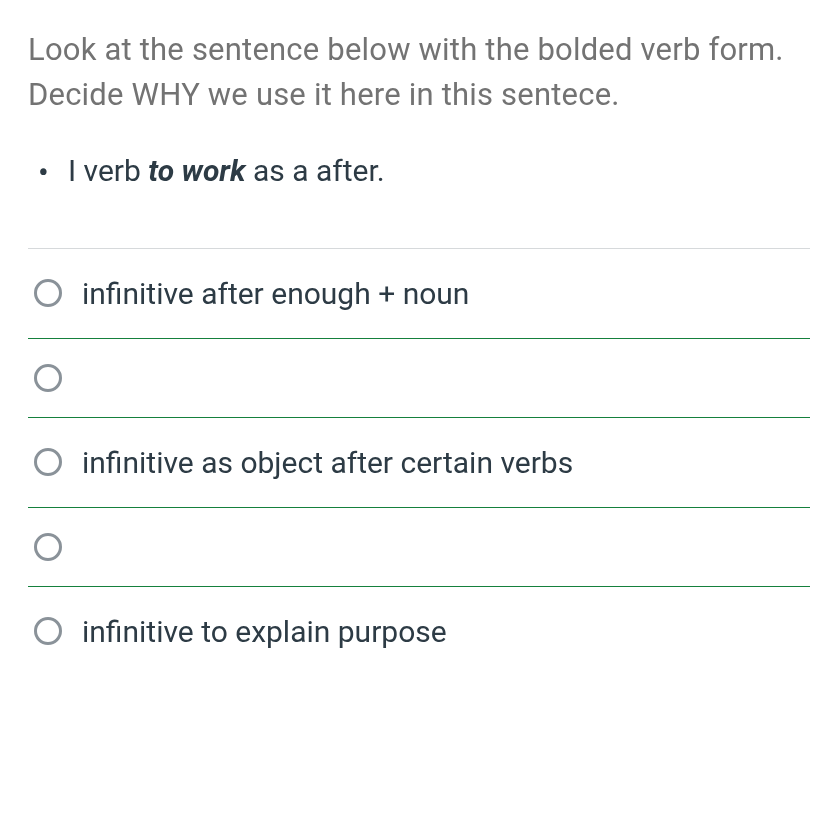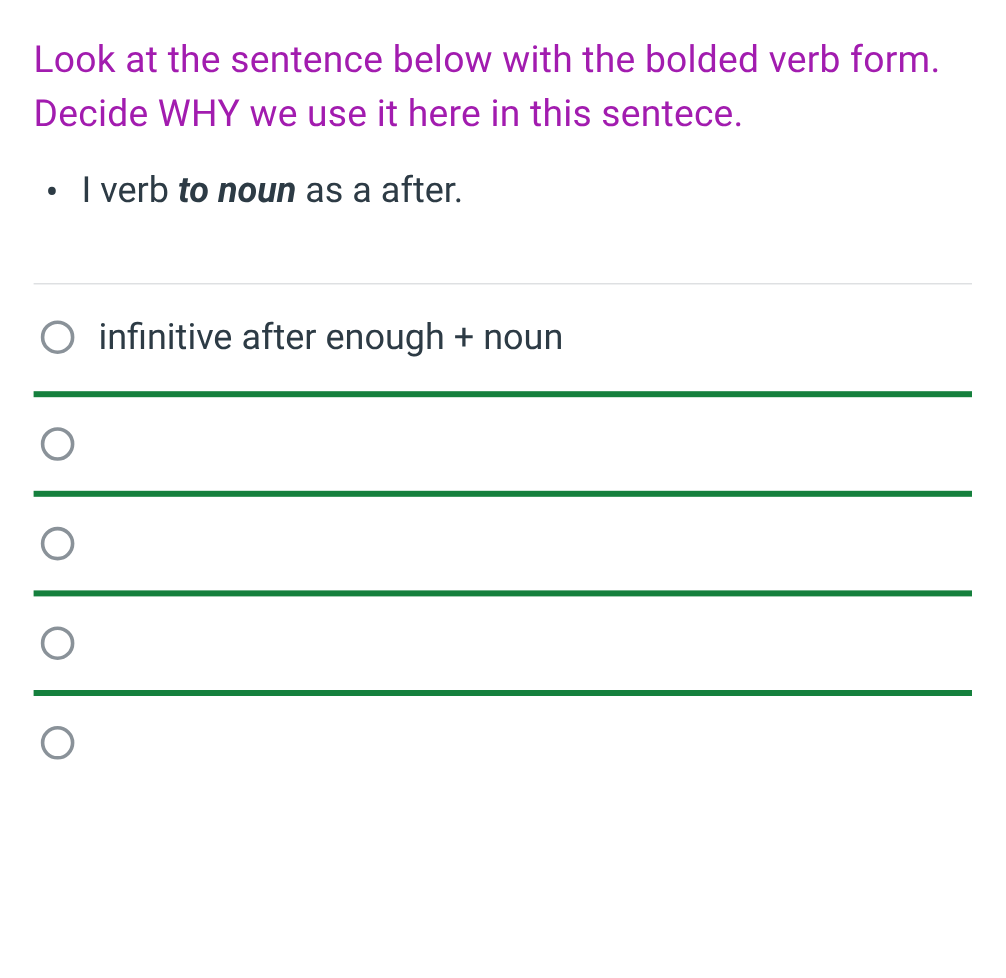--- a/index.html
+++ b/index.html
@@ -11,22 +11,22 @@
       font-family: -apple-system, BlinkMacSystemFont, "Segoe UI", Roboto, "Helvetica Neue", Arial, sans-serif;
       background: #ffffff;
       width: 838px;
       padding: 28px 28px 40px 28px;
       color: #2d3b45;
     }
     .prompt {
       font-size: 31px;
       font-weight: 400;
       line-height: 1.45;
-      color: #a21caf;
-      margin-bottom: 20px;
+      color: #737373;
+      margin-bottom: 32px;
       letter-spacing: 0.2px;
     }
     .example-list {
       list-style: none;
       padding-left: 40px;
       margin-bottom: 56px;
     }
     .example-list li {
       position: relative;
       font-size: 30px;
@@ -45,21 +45,21 @@
       font-weight: 700;
       font-style: italic;
     }
     .options {
       border-top: 1px solid #d6d9db;
     }
     .option-row {
       display: flex;
       align-items: center;
       padding: 25px 10px 25px 6px;
-      border-bottom: 5px solid #15803d;
+      border-bottom: 1px solid #15803d;
       cursor: pointer;
       gap: 20px;
     }
     .option-row:last-child {
       border-bottom: none;
     }
     .radio {
       width: 28px;
       height: 28px;
       min-width: 28px;
@@ -75,34 +75,36 @@
       line-height: 1.3;
     }
   </style>
 </head>
 <body>
 
 <div class="prompt">Look at the sentence below with the bolded verb form. Decide WHY we use it here in this sentece.</div>
 
 <ul class="example-list">
   <li>
-    <span>I verb </span><span class="bold-italic">to noun</span><span> as a after.</span>
+    <span>I verb </span><span class="bold-italic">to work</span><span> as a after.</span>
   </li>
 </ul>
 
 <div class="options">
   <div class="option-row">
     <span class="radio"></span>
     <span class="option-label">infinitive after enough + noun</span>
   </div>
   <div class="option-row">
     <span class="radio"></span>
   </div>
   <div class="option-row">
     <span class="radio"></span>
+    <span class="option-label">infinitive as object after certain verbs</span>
   </div>
   <div class="option-row">
     <span class="radio"></span>
   </div>
   <div class="option-row">
     <span class="radio"></span>
+    <span class="option-label">infinitive to explain purpose</span>
   </div>
 </div>
 
 </body></html>

